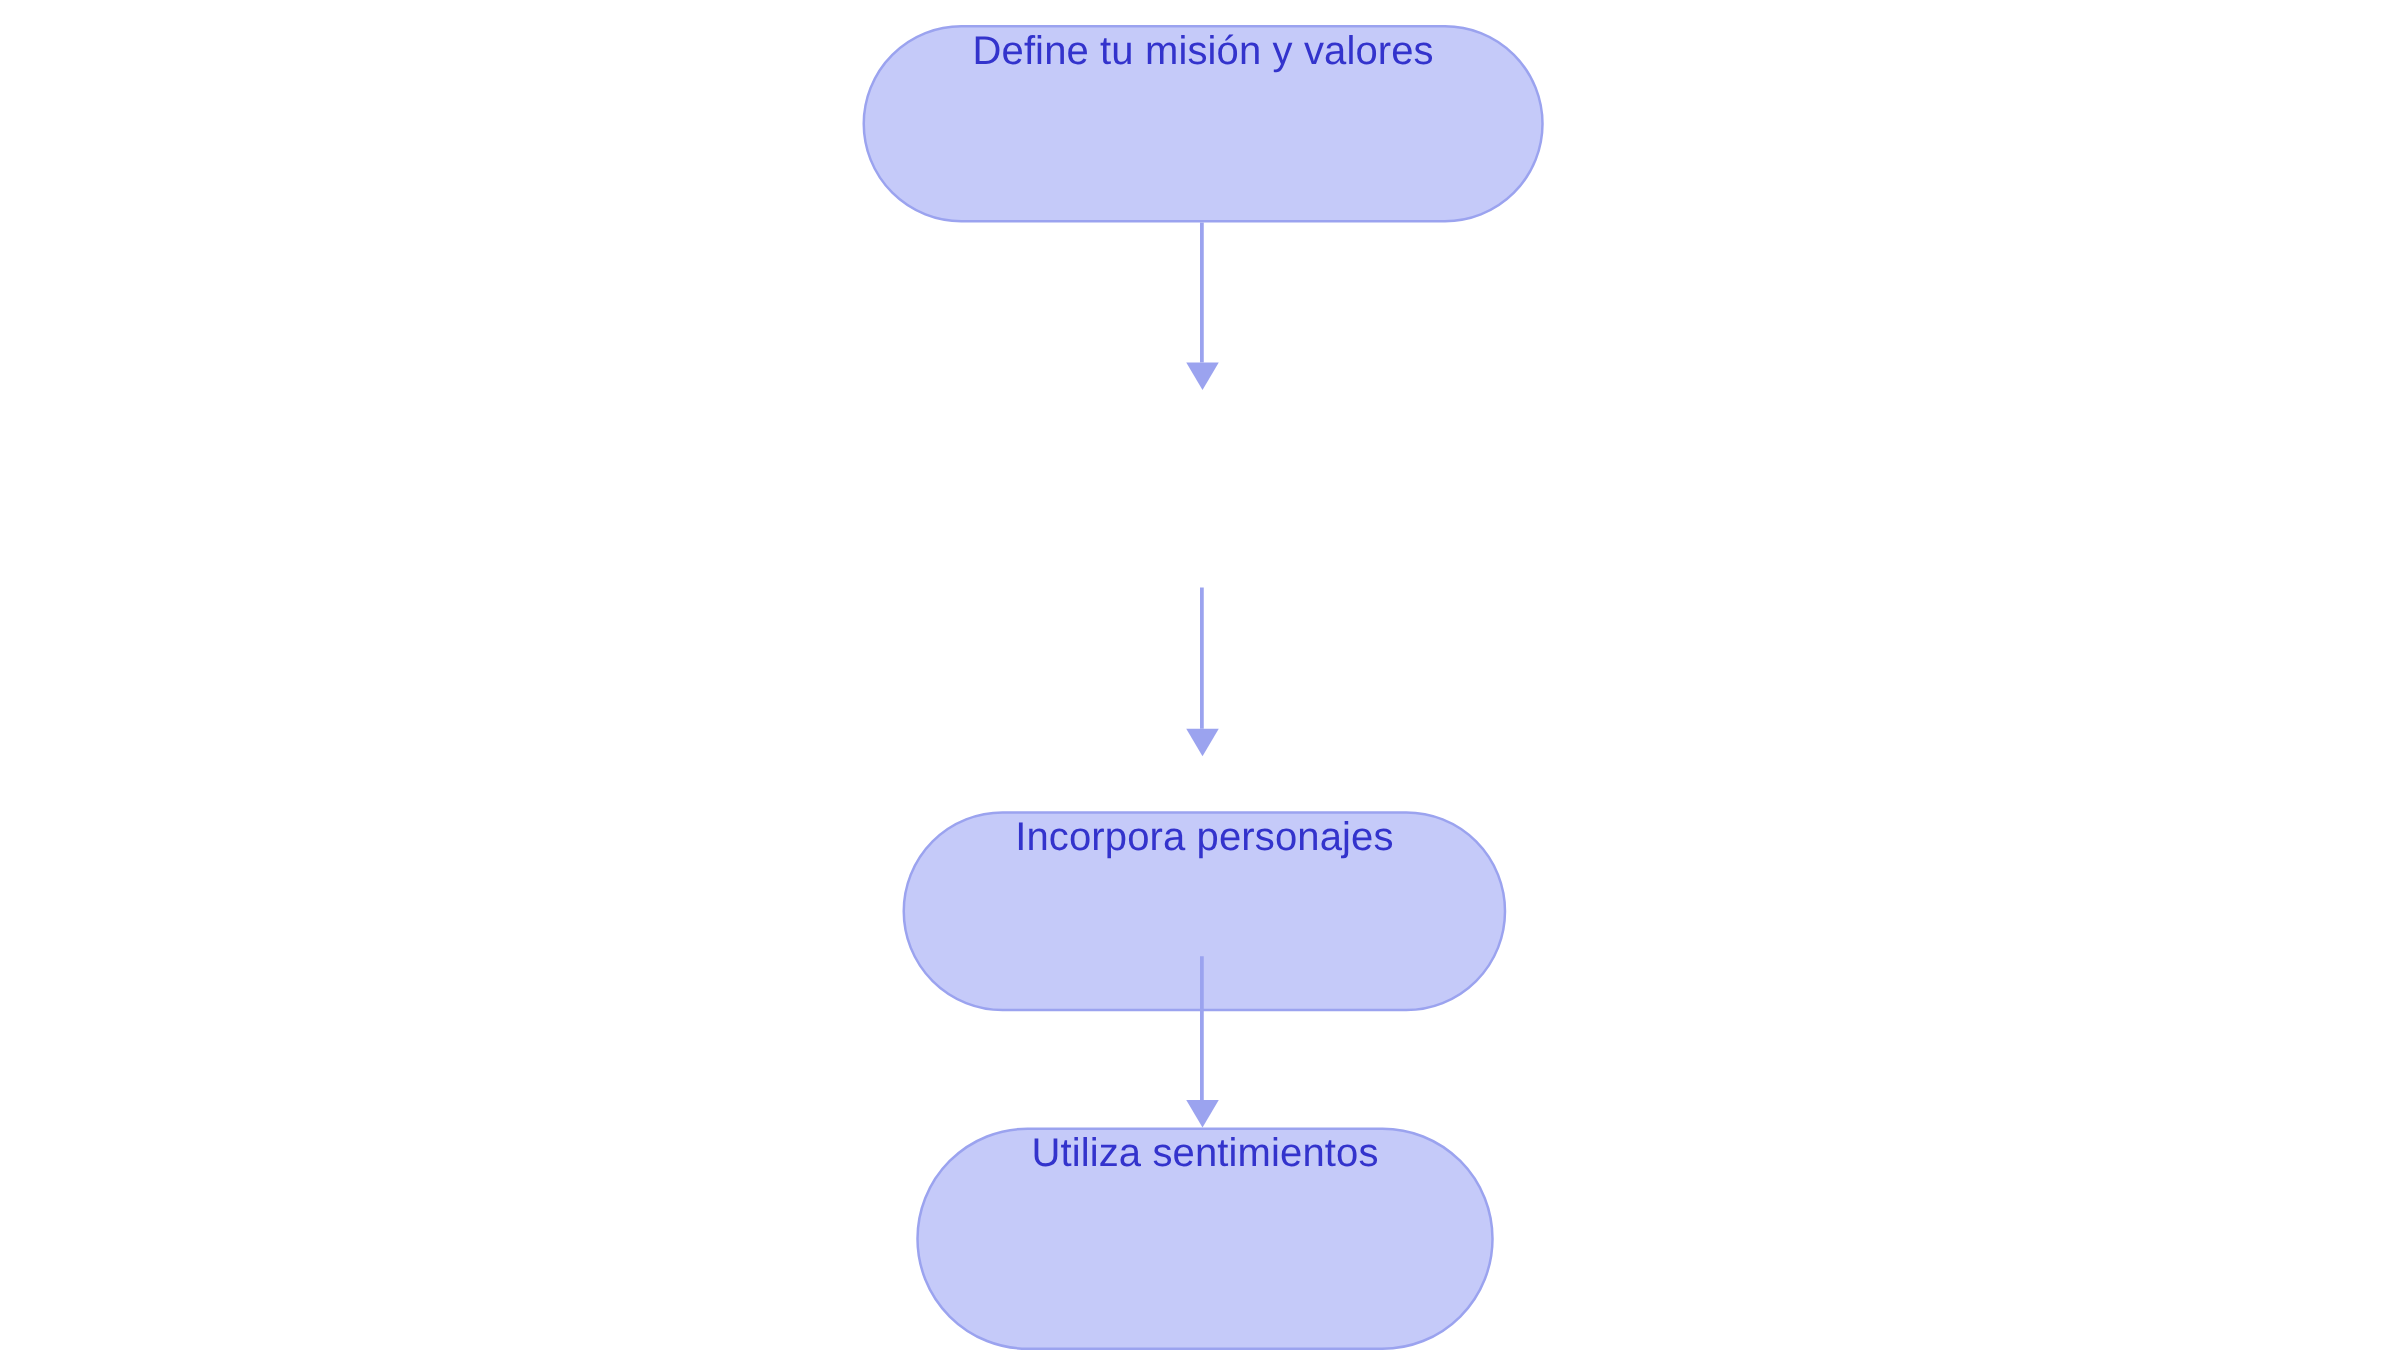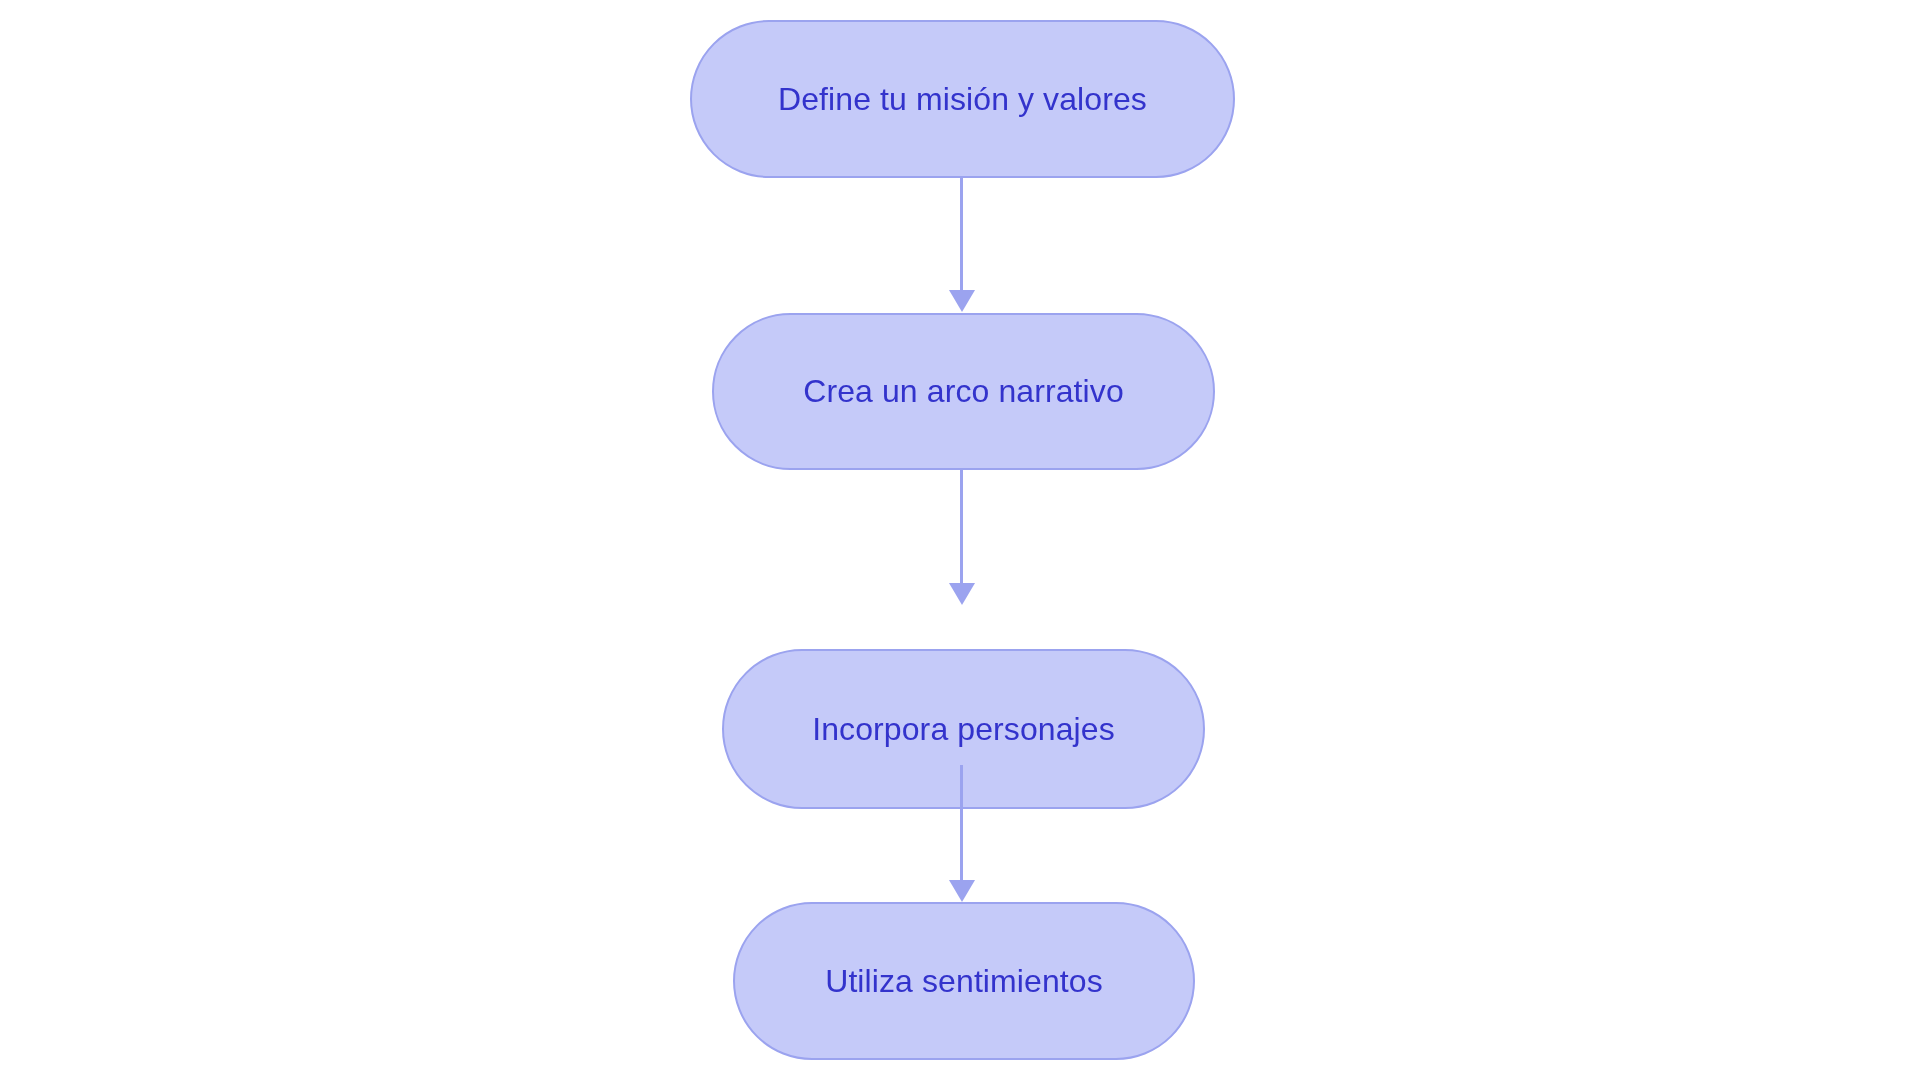--- a/index.html
+++ b/index.html
@@ -20,42 +20,41 @@
     width: 1920px;
     height: 1083px;
     background: #ffffff;
   }
 
   
   .node {
     position: absolute;
     box-sizing: border-box;
     display: flex;
-    align-items: center;
     justify-content: center;
     background: #c5caf9;
     border: 2px solid #9ba3ef;
     border-radius: 999px;
     text-align: center;
   }
   .node-label {
     color: #3333cc;
     font-size: 32px;
     font-weight: 400;
     line-height: 1.15;
     letter-spacing: 0.1px;
     white-space: nowrap;
     font-family: "Liberation Sans", "DejaVu Sans", sans-serif;
   }
 
   
   .node-1 { left: 690px; top: 20px;  width: 545px; height: 158px; }
   .node-2 { left: 712px; top: 313px; width: 503px; height: 157px; }
   .node-3 { left: 722px; top: 605px; width: 483px; height: 160px; margin-top: 44px; }
-  .node-4 { left: 733px; top: 902px; width: 462px; height: 158px; }
+  .node-4 { left: 733px; top: 902px; width: 462px; height: 178px; }
 
   
   .edge {
     position: absolute;
     width: 30px;
   }
   .edge-line {
     position: absolute;
     left: 13px;
     top: 0;
@@ -87,23 +86,20 @@
 
   <div class="node node-1">
     <span class="node-label">Define tu misión y valores</span>
   </div>
 
   <div class="edge edge-1">
     <div class="edge-line"></div>
     <div class="edge-head"></div>
   </div>
 
-  <div class="node node-2">
-    <span class="node-label">Crea un arco narrativo</span>
-  </div>
 
   <div class="edge edge-2">
     <div class="edge-line"></div>
     <div class="edge-head"></div>
   </div>
 
   <div class="node node-3">
     <span class="node-label">Incorpora personajes</span>
   </div>
 

